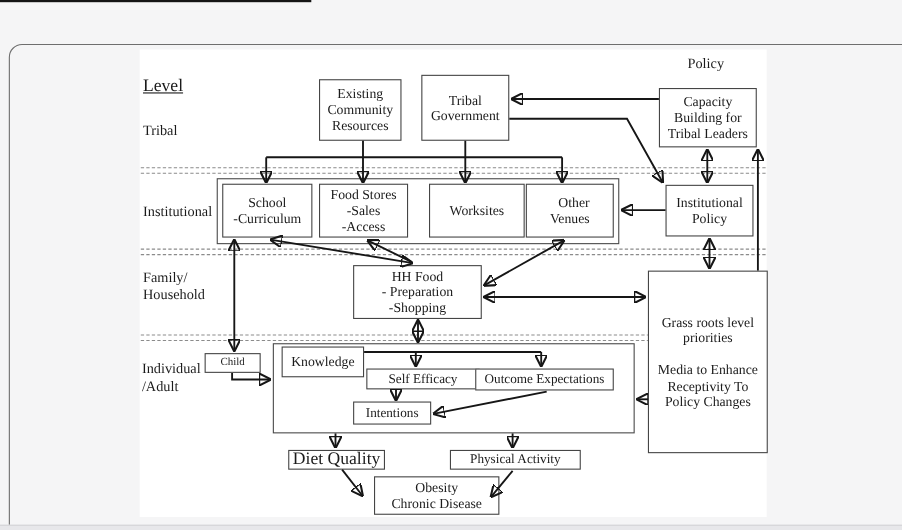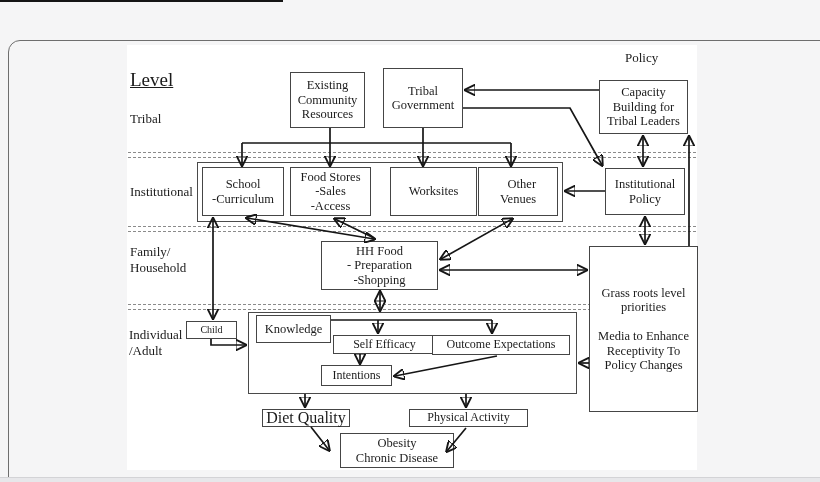--- a/index.html
+++ b/index.html
@@ -17,21 +17,21 @@
   #bottomstrip{position:absolute;left:0;top:477px;width:820px;height:5px;background:#e7e7ea;border-top:1px solid #d3d3d6;}
   #canvas{position:absolute;left:127px;top:45px;width:570px;height:425px;background:#ffffff;}
   .dash{position:absolute;height:0;border-top:1.2px dashed #8b8b8b;z-index:1;}
   .node{
     position:absolute;z-index:2;background:#ffffff;border:1.4px solid #454545;
     display:flex;align-items:center;justify-content:center;text-align:center;
     white-space:pre-line;font-size:12.5px;line-height:1.16;box-sizing:border-box;
   }
   .container-box{position:absolute;z-index:2;background:#ffffff;border:1.4px solid #4a4a4a;box-sizing:border-box;}
   .lvl{position:absolute;z-index:2;font-size:13px;white-space:pre-line;line-height:1.2;}
-  #level-heading{text-decoration:underline;font-size:19px;}
+  #level-heading{text-decoration:underline;font-size:16px;}
   #connector-layer{position:absolute;left:0;top:0;z-index:3;pointer-events:none;}
   #connector-layer path,#connector-layer line{stroke:#161616;stroke-width:1.7;fill:none;}
 </style>
 </head>
 <body>
 
 <div id="page">
   <div id="topbar"></div>
   <div id="panel"></div>
   <div id="canvas"></div>
@@ -78,21 +78,21 @@
 -Shopping</div>
   <div class="node" style="left:589px;top:246px;width:109px;height:166px;">Grass roots level
 priorities
 
 Media to Enhance
 Receptivity To
 Policy Changes</div>
   <div class="node" style="left:186px;top:321px;width:51px;height:18px;font-size:10px;">Child</div>
   <div class="node" style="left:256px;top:315px;width:75px;height:28px;">Knowledge</div>
   <div class="node" style="left:333px;top:335px;width:103px;height:19px;font-size:12px;">Self Efficacy</div>
-  <div class="node" style="left:432px;top:335px;width:138px;height:20px;font-size:12px;">Outcome Expectations</div>
+  <div class="node" style="left:432px;top:335px;width:126px;height:20px;font-size:12px;">Outcome Expectations</div>
   <div class="node" style="left:321px;top:365px;width:71px;height:21px;font-size:12px;">Intentions</div>
   <div class="node" style="left:262px;top:409px;width:88px;height:18px;font-size:16px;">Diet Quality</div>
   <div class="node" style="left:409px;top:409px;width:119px;height:18px;font-size:12px;">Physical Activity</div>
   <div class="node" style="left:328px;top:433px;width:114px;height:35px;margin-left:12px;">Obesity
 Chronic Disease</div>
 
   <svg id="connector-layer" width="820" height="482" viewBox="0 0 820 482">
     <defs>
       <marker id="ah" viewBox="0 0 10 10" refX="8.5" refY="5" markerWidth="6.5" markerHeight="6.5" orient="auto-start-reverse">
         <path d="M0,0 L10,5 L0,10 z" fill="#161616" stroke="none"></path>

